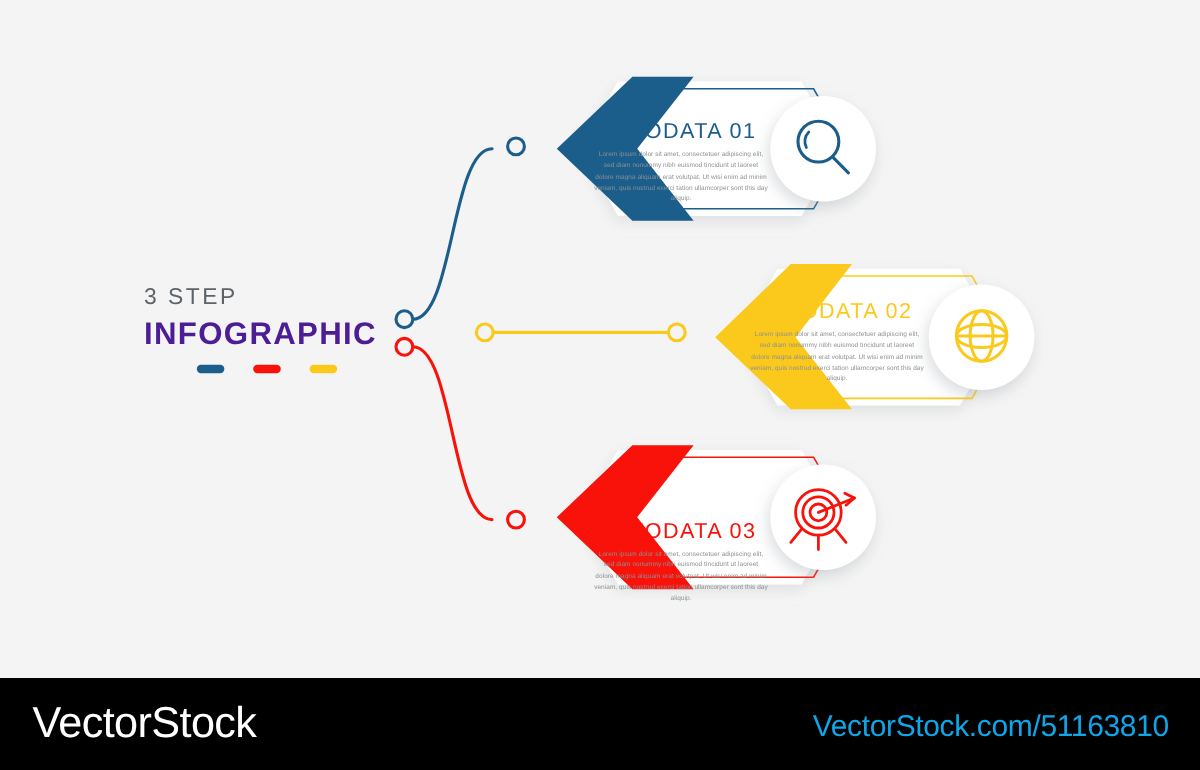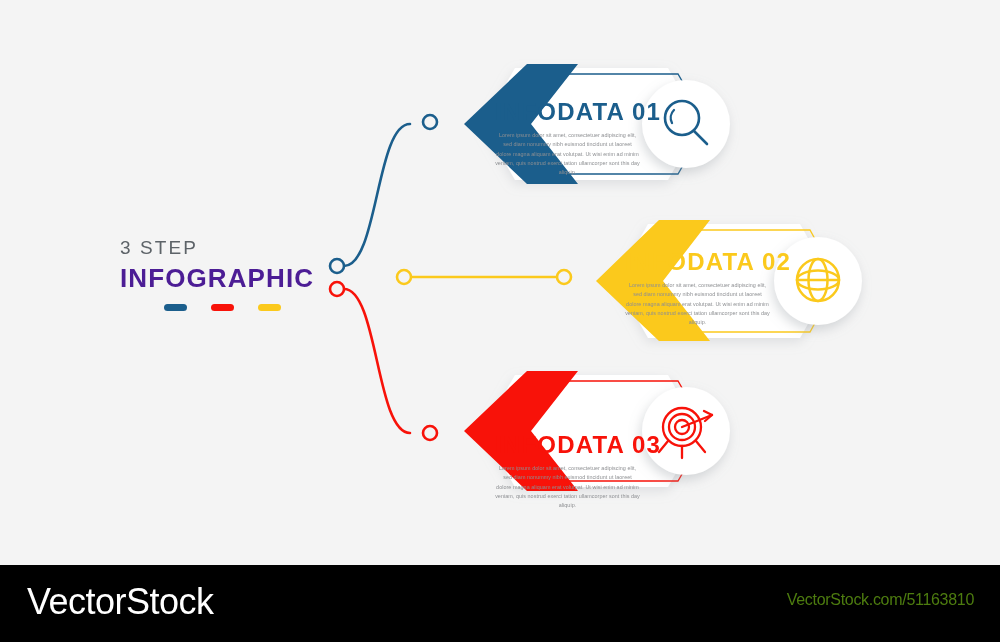--- a/index.html
+++ b/index.html
@@ -57,32 +57,32 @@
   #footer-logo {
     position:absolute; left:27px; top:16px;
     color:#fff;
     font-size:36px;
     font-weight:400;
     letter-spacing:-0.5px;
     font-family:"Liberation Sans", sans-serif;
   }
   #footer-url {
     position:absolute; right:26px; top:26px;
-    color:#4d7c0f;
-    font-size:16px;
+    color:#0ea5e9;
+    font-size:25px;
     font-weight:400;
     letter-spacing:-0.3px;
     font-family:"Liberation Sans", sans-serif;
   }
 
   
   .card-text { position:absolute; text-align:center; }
   .card-title {
-    font-size:24px;
-    font-weight:700;
+    font-size:18px;
+    font-weight:400;
     letter-spacing:1.2px;
     line-height:1;
     white-space:nowrap;
   }
   .card-body {
     margin-top:7px;
     font-size:5.4px;
     line-height:1.72;
     color:#8d8f92;
     letter-spacing:0.05px;

